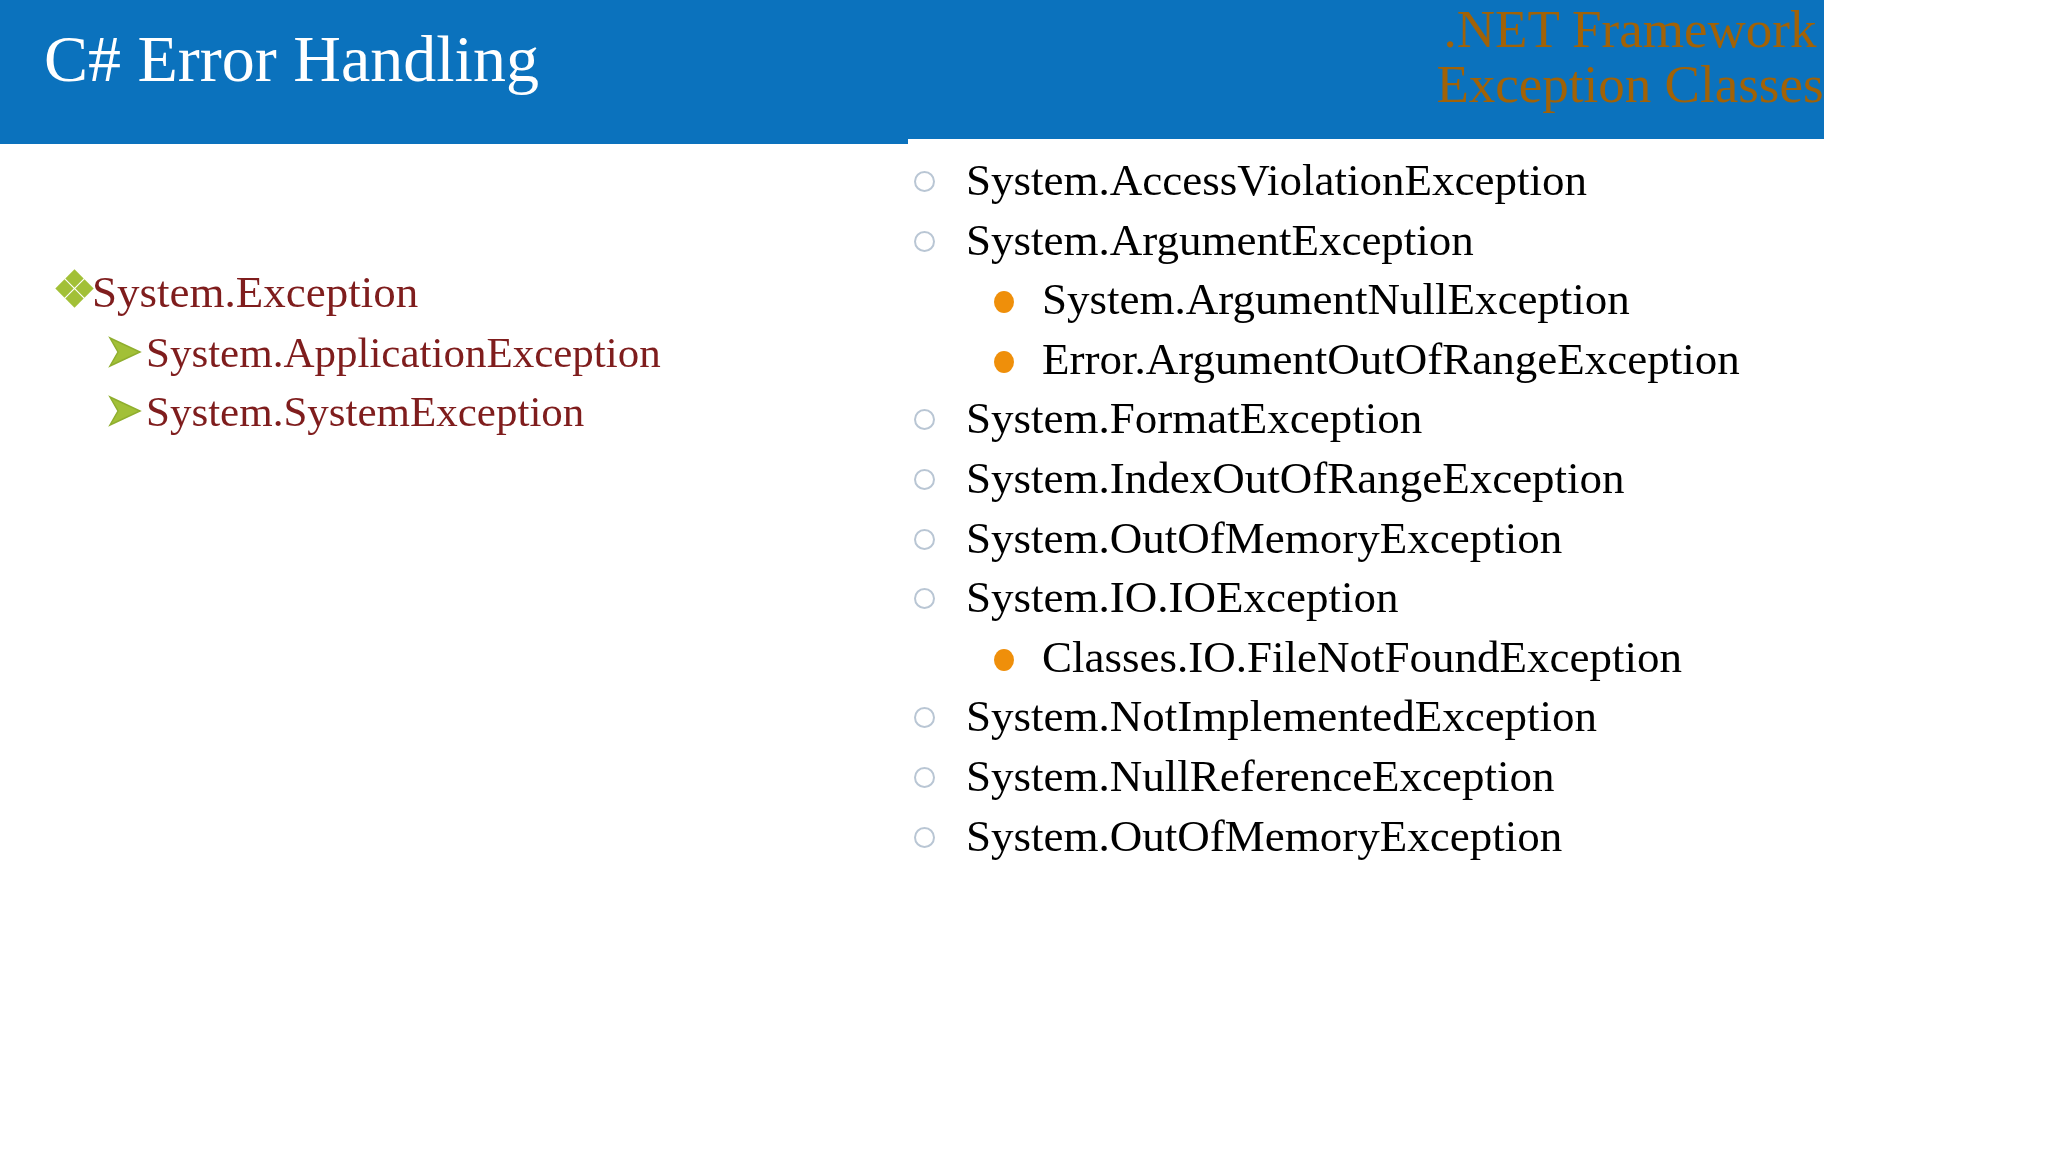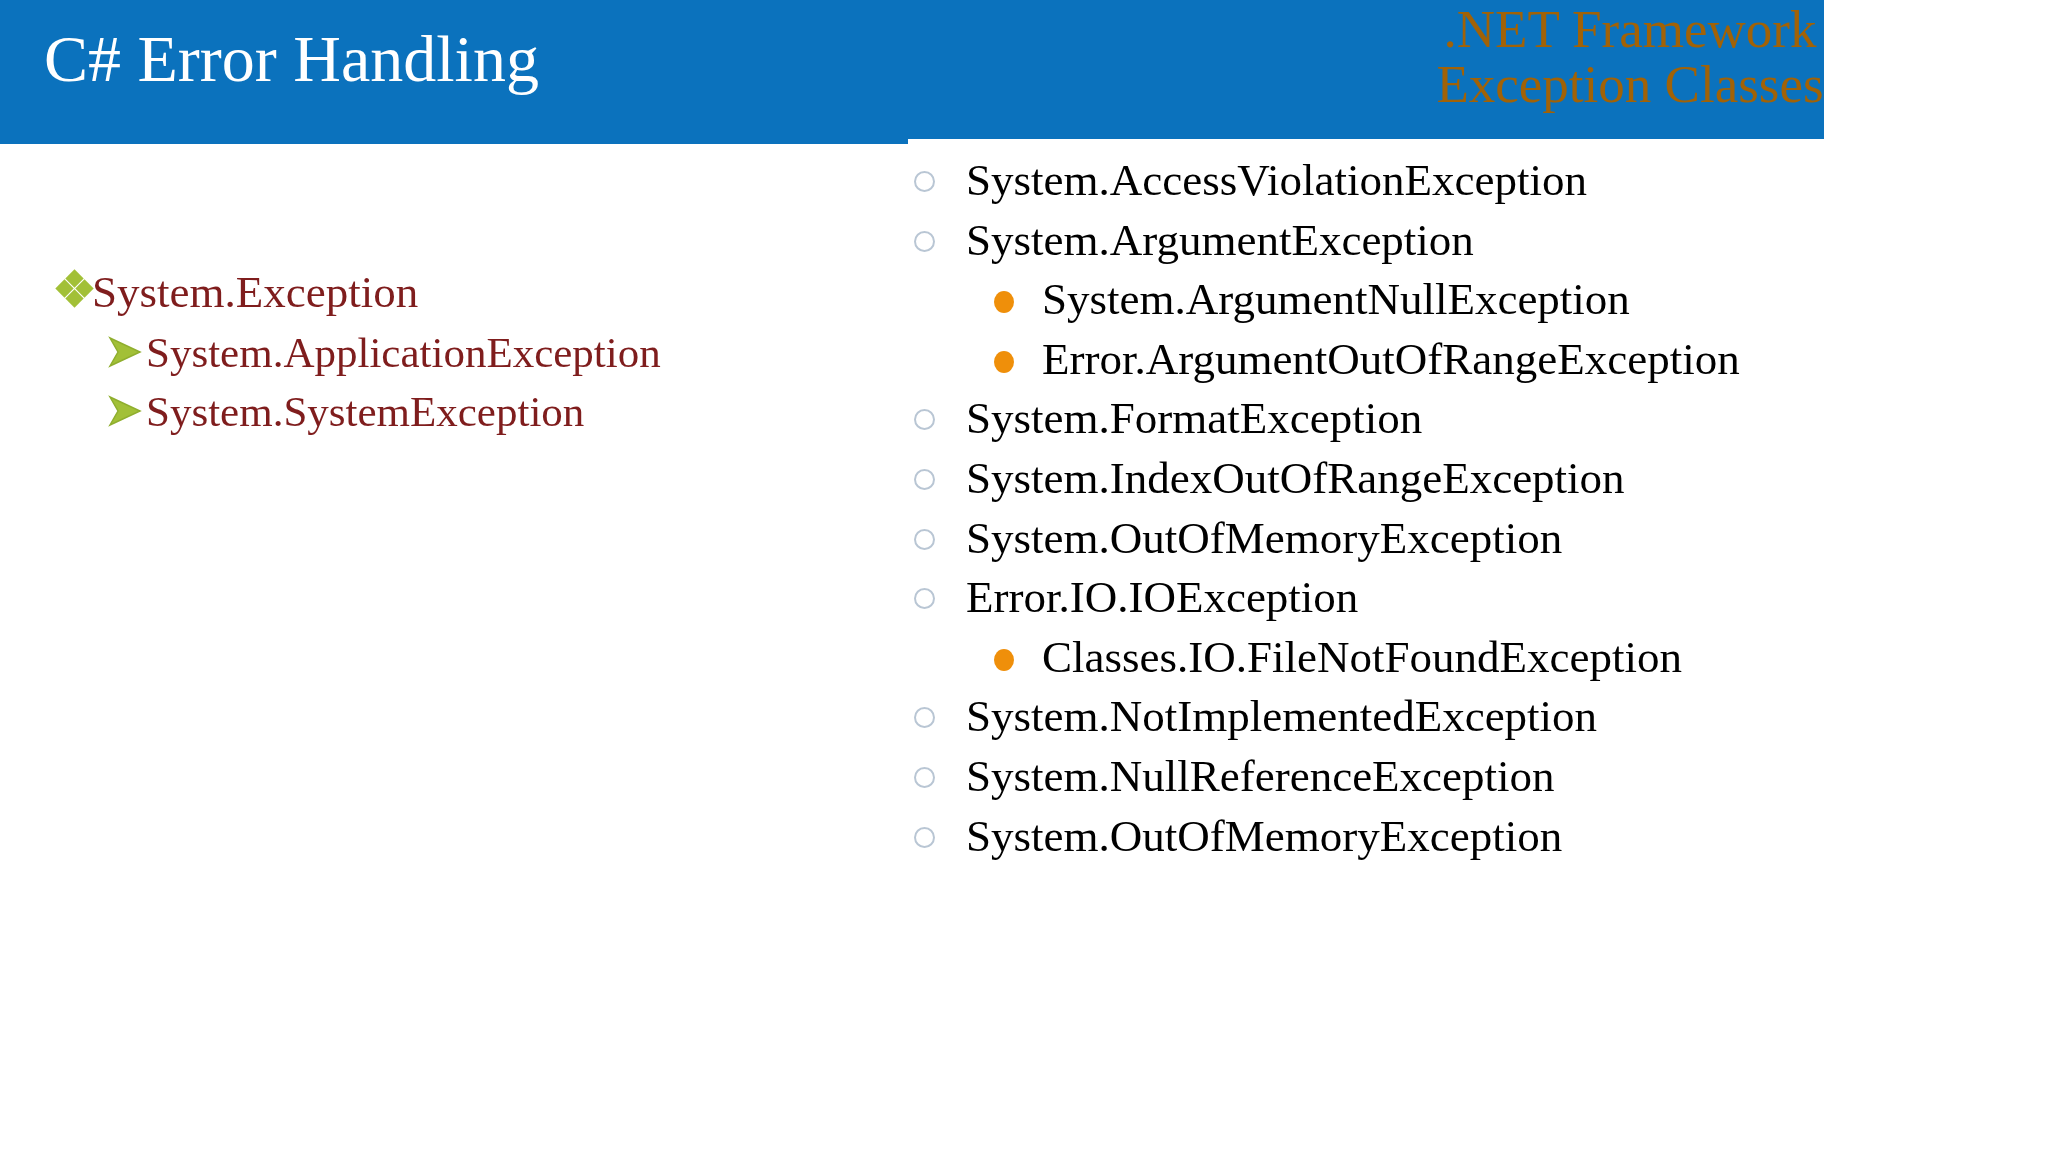--- a/index.html
+++ b/index.html
@@ -280,21 +280,21 @@
       <span class="bullet-hollow">
           <span></span>
         </span>
       <span class="right-label">System.OutOfMemoryException</span>
     </div>
 
     <div class="right-item level-1">
       <span class="bullet-hollow">
           <span></span>
         </span>
-      <span class="right-label">Error.IO.IOException</span>
+      <span class="right-label">System.IO.IOException</span>
     </div>
 
     <div class="right-item level-2">
       <span class="bullet-dot">
           <span></span>
         </span>
       <span class="right-label">Classes.IO.FileNotFoundException</span>
     </div>
 
     <div class="right-item level-1">

